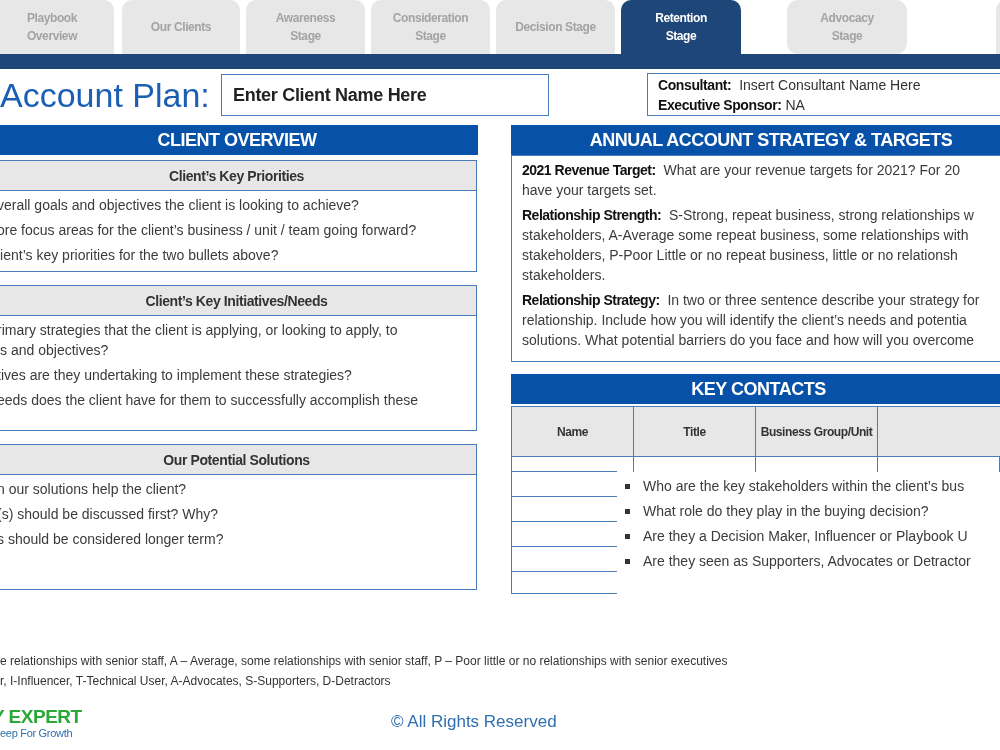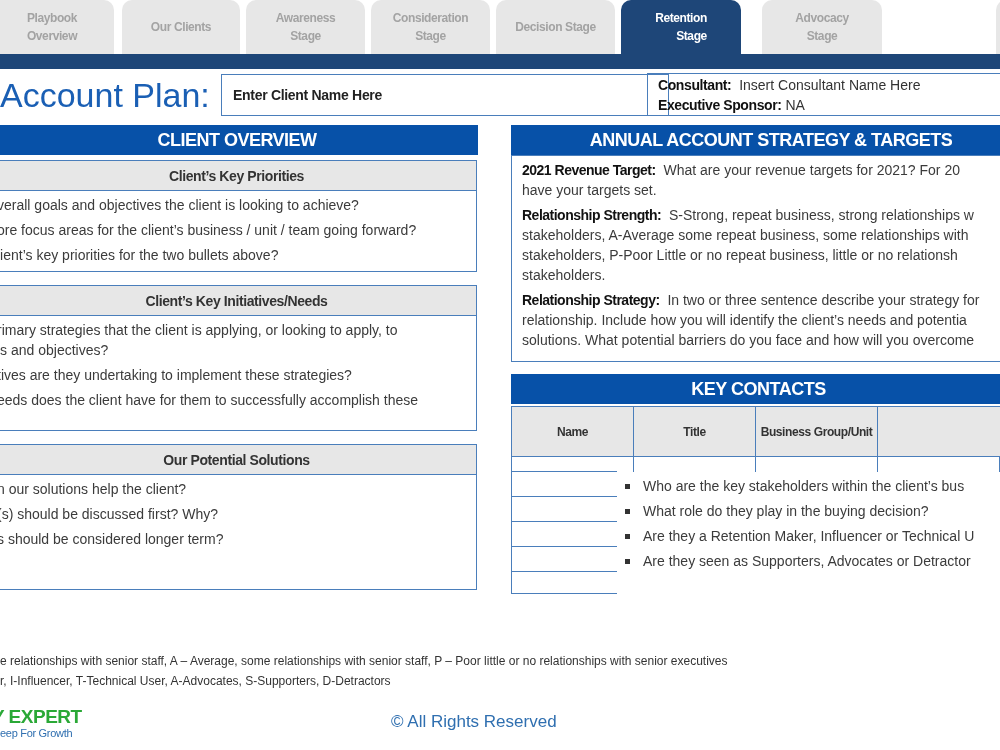--- a/index.html
+++ b/index.html
@@ -4,27 +4,27 @@
 <style>
   * { box-sizing: border-box; margin: 0; padding: 0; }
   html, body { width: 1000px; height: 750px; overflow: hidden; background: #ffffff; }
   body { position: relative; font-family: "Liberation Sans", "DejaVu Sans", sans-serif; color: #3b3b3b; }
 
   
   .tabbar { position: absolute; left: 0; top: 0; width: 963px; height: 54px; padding-left: 36px; }
   .tab { position: absolute; top: 0; height: 54px; background: #e7e7e7; border-radius: 10px 10px 0 0;
          display: flex; align-items: center; justify-content: center; text-align: center;
          font-size: 12px; font-weight: bold; color: #a3a3a3; line-height: 18px; letter-spacing: -0.4px; padding: 0 6px; }
-  .tab.active { background: #1e4678; color: #ffffff; text-align: right; }
+  .tab.active { background: #1e4678; color: #ffffff; }
   .navstrip { position: absolute; left: 0; top: 54px; width: 1000px; height: 15px; background: #1e4678; }
 
   
   .title { position: absolute; left: 0; top: 72px; font-size: 34px; color: #1a5fb4; line-height: 46px; white-space: nowrap; }
-  .client-input { position: absolute; left: 221px; top: 74px; width: 448px; height: 42px; border: 1.5px solid #4a7ebb;
-                  font-size: 14px; font-weight: bold; color: #222; padding: 0 11px; display: flex; align-items: center;
+  .client-input { position: absolute; left: 221px; top: 74px; width: 328px; height: 42px; border: 1.5px solid #4a7ebb;
+                  font-size: 18px; font-weight: bold; color: #222; padding: 0 11px; display: flex; align-items: center;
                   font-family: "Liberation Sans", sans-serif; letter-spacing: -0.3px; background: #fff; }
   .consult-box { position: absolute; left: 647px; top: 73px; width: 360px; height: 43px; border: 1.5px solid #4a7ebb;
                  padding: 1px 10px; font-size: 14px; line-height: 20px; color: #333; }
   .consult-box b { color: #111; letter-spacing: -0.4px; }
 
   
   .sect-head { position: absolute; height: 30px; background: #0751a8; color: #ffffff; font-size: 18px; font-weight: bold;
                display: flex; align-items: center; justify-content: center; letter-spacing: -0.5px; white-space: nowrap; }
 
   
@@ -78,21 +78,21 @@
   </div>
   <div class="tab" style="left:371px;width:119px;">
     <span><span>Consideration</span><br><span>Stage</span></span>
   </div>
   <div class="tab" style="left:496px;width:119px;">
     <span>Decision Stage</span>
   </div>
   <div class="tab active" style="left:621px;width:120px;">
     <span><span>Retention</span><br><span>Stage</span></span>
   </div>
-  <div class="tab" style="left:762px;width:120px;">
+  <div class="tab" style="left:787px;width:120px;border-radius:11px;">
     <span><span>Advocacy</span><br><span>Stage</span></span>
   </div>
   <div class="tab" style="left:996px;width:30px;"></div>
 </div>
 <div class="navstrip"></div>
 
 <div class="title">Account Plan:</div>
 <div class="client-input">Enter Client Name Here</div>
 <div class="consult-box">
   <div><b>Consultant:</b>&nbsp;&nbsp;<span>Insert Consultant Name Here</span></div>
@@ -161,21 +161,21 @@
   <div>
       <span class="sq"></span>
       <span>Who are the key stakeholders within the client’s bus</span>
     </div>
   <div>
       <span class="sq"></span>
       <span>What role do they play in the buying decision?</span>
     </div>
   <div>
       <span class="sq"></span>
-      <span>Are they a Retention Maker, Influencer or Technical U</span>
+      <span>Are they a Decision Maker, Influencer or Playbook U</span>
     </div>
   <div>
       <span class="sq"></span>
       <span>Are they seen as Supporters, Advocates or Detractor</span>
     </div>
 </div>
 
 <div class="legend">
   <div>e relationships with senior staff, A – Average, some relationships with senior staff, P – Poor little or no relationships with senior executives</div>
   <div>r, I-Influencer, T-Technical User, A-Advocates, S-Supporters, D-Detractors</div>

